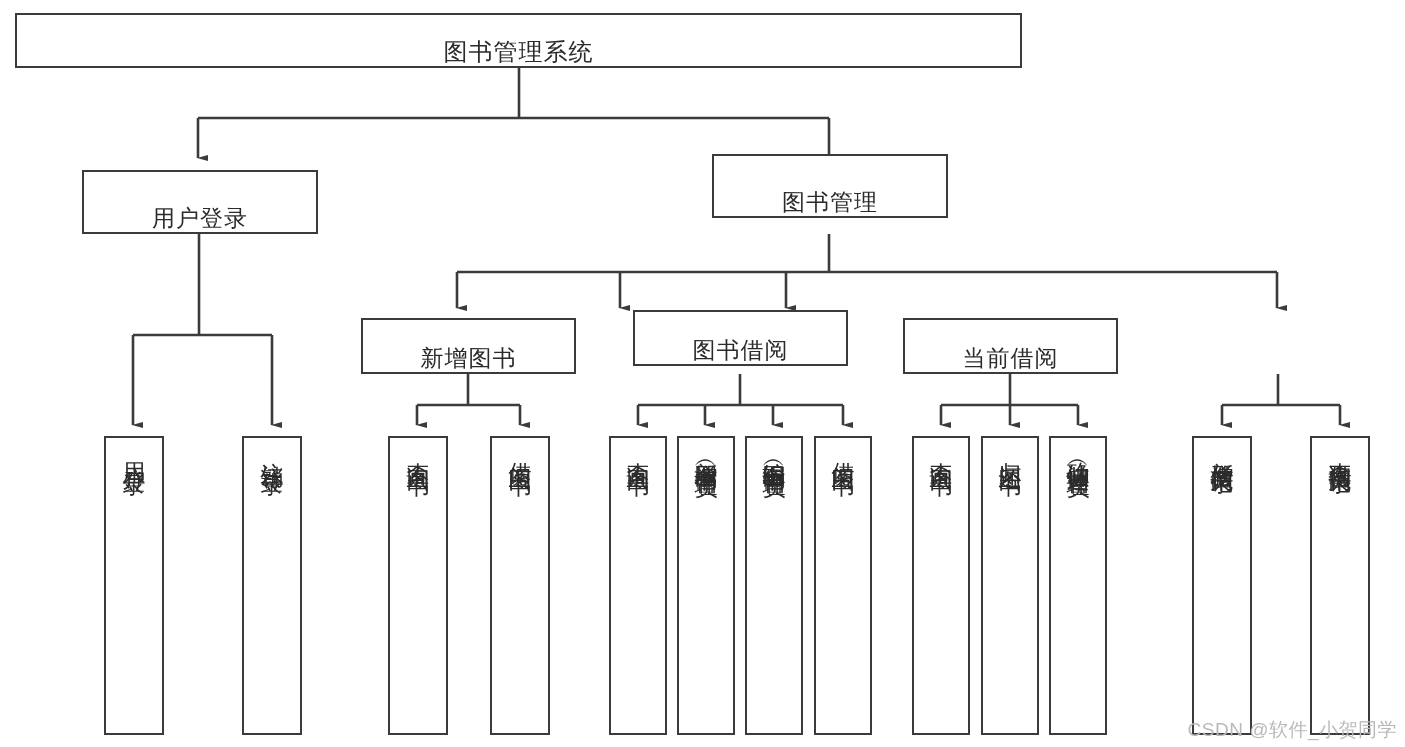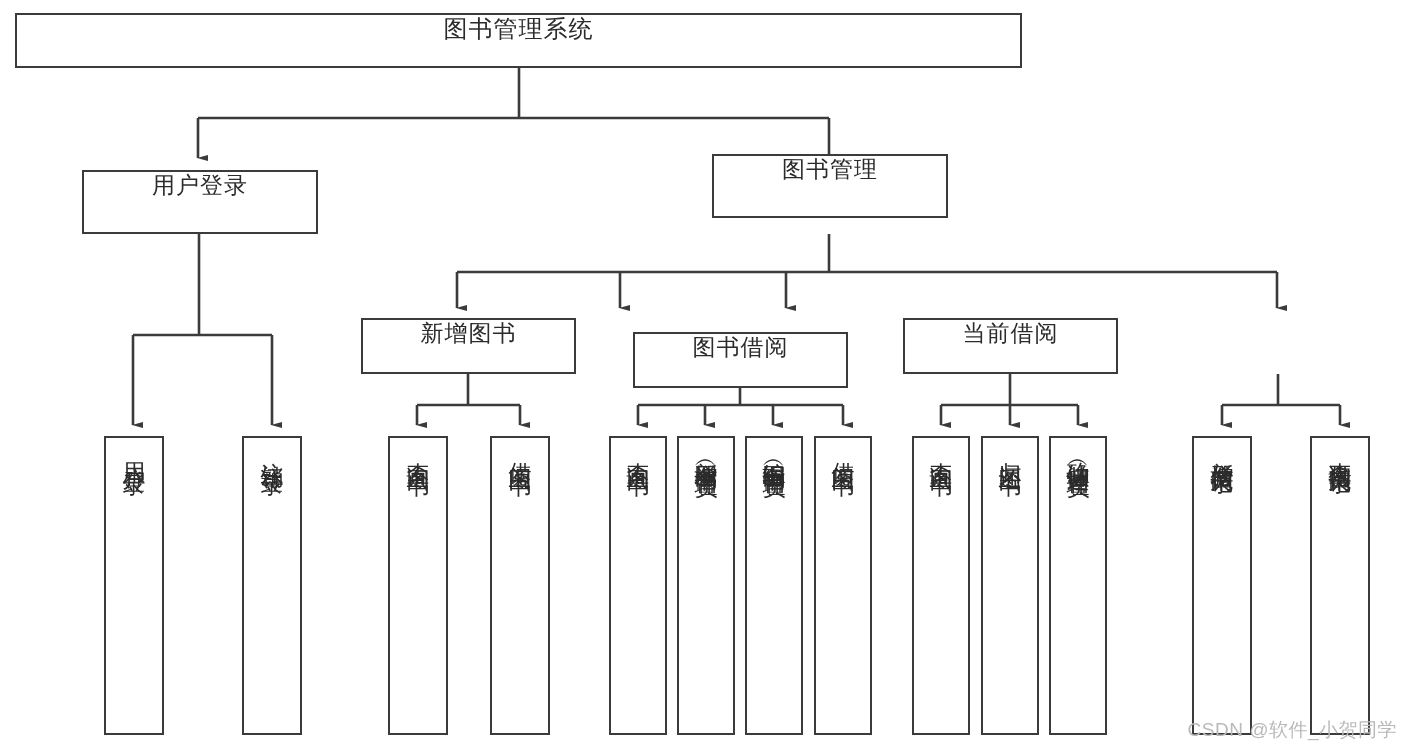--- a/index.html
+++ b/index.html
@@ -12,21 +12,21 @@
   }
   #canvas{position:absolute;left:0;top:0;width:1405px;height:747px;}
   svg.edges{position:absolute;left:0;top:0;width:1405px;height:747px;pointer-events:none;}
 
   .node{
     position:absolute;
     box-sizing:border-box;
     background:#ffffff;
     border:2.5px solid #3b3b3b;
     display:flex;
-    align-items:flex-start;
+    align-items:flex-end;
     justify-content:center;
     color:#2b2b2b;
   }
   .node .label{
     display:block;
     text-align:center;
     line-height:1.18;
     white-space:pre;
   }
   .node.h .label{font-size:23px;letter-spacing:1px;}
@@ -117,21 +117,21 @@
   <div class="node h" style="left:82px;top:170px;width:236px;height:64px;">
     <span class="label">用户登录</span>
   </div>
   <div class="node h" style="left:712px;top:154px;width:236px;height:64px;">
     <span class="label">图书管理</span>
   </div>
 
   <div class="node h" style="left:361px;top:318px;width:215px;height:56px;">
     <span class="label">新增图书</span>
   </div>
-  <div class="node h" style="left:633px;top:332px;width:215px;height:56px;">
+  <div class="node h" style="left:633px;top:310px;width:215px;height:56px;">
     <span class="label">图书借阅</span>
   </div>
   <div class="node h" style="left:903px;top:318px;width:215px;height:56px;">
     <span class="label">当前借阅</span>
   </div>
 
   <div class="node v" style="left:104px;top:436px;width:60px;height:299px;">
     <span class="label">用户登录</span>
   </div>
   <div class="node v" style="left:242px;top:436px;width:60px;height:299px;">

